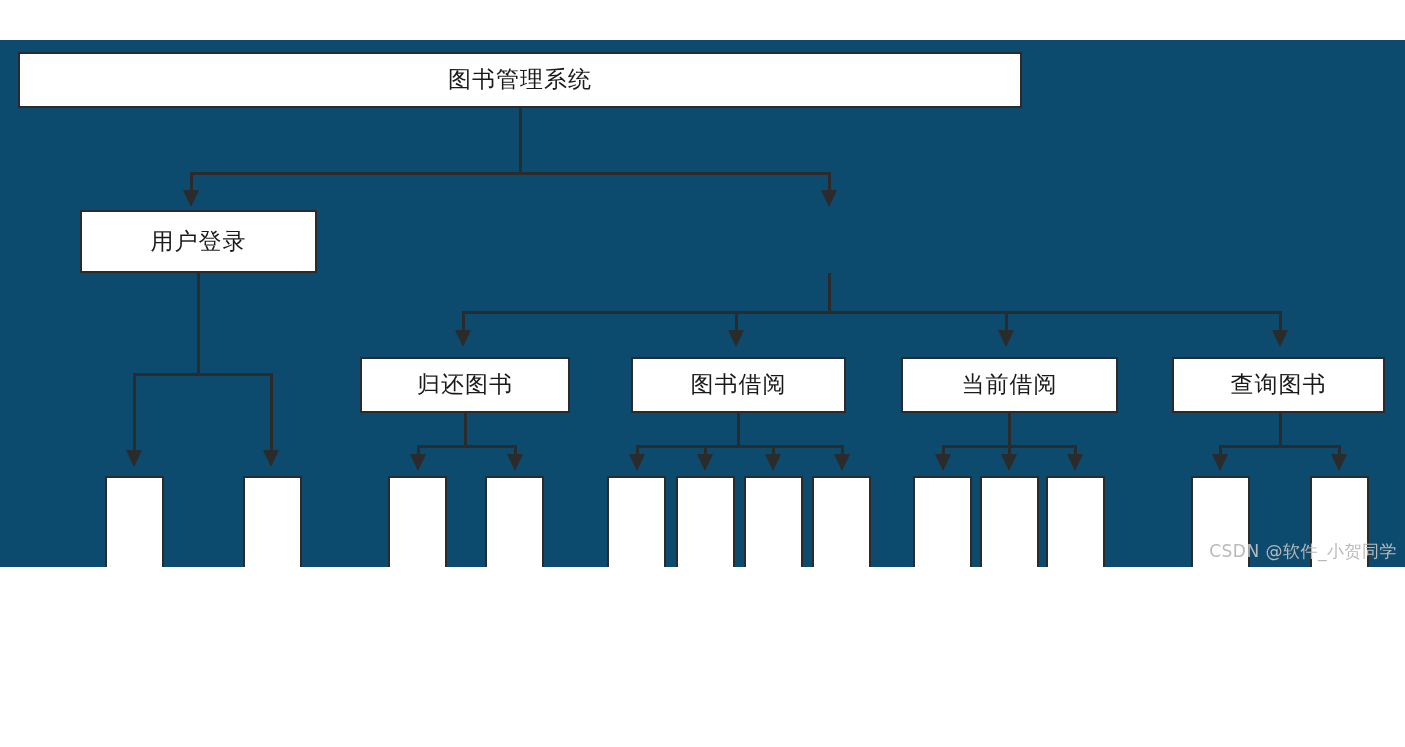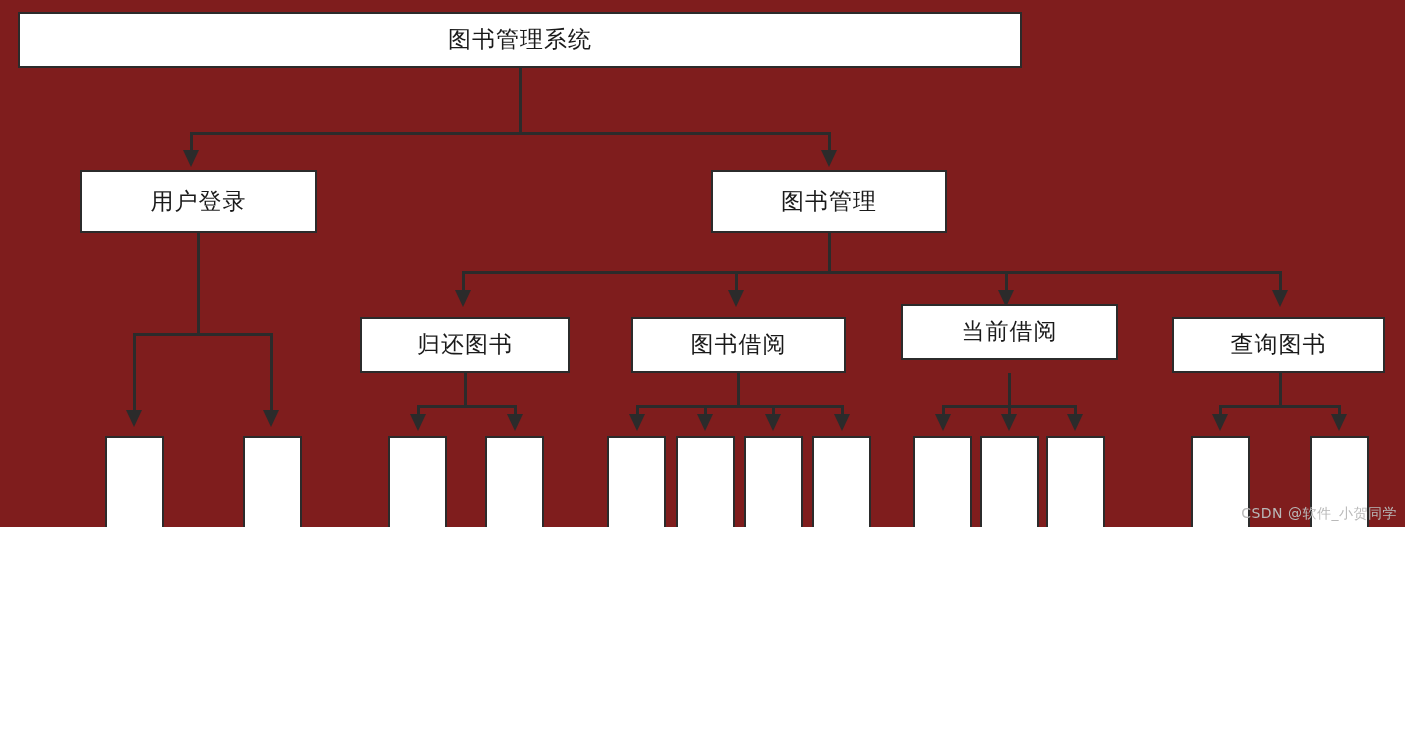--- a/index.html
+++ b/index.html
@@ -7,22 +7,23 @@
     padding: 0;
     background: #ffffff;
   }
   body {
     font-family: "DejaVu Sans", "Liberation Sans", sans-serif;
   }
   #canvas {
     position: relative;
     width: 1405px;
     height: 527px;
-    background: #7f1d1d;
+    background: #0c4a6e;
     overflow: hidden;
+    margin-top: 40px;
   }
   .node {
     position: absolute;
     box-sizing: border-box;
     border: 2px solid #2b2b2b;
     background: #ffffff;
     display: flex;
     align-items: center;
     justify-content: center;
     color: #1a1a1a;
@@ -57,21 +58,21 @@
     width: 0;
     height: 0;
     border-left: 8px solid transparent;
     border-right: 8px solid transparent;
     border-top: 17px solid #2b2b2b;
   }
   #watermark {
     position: absolute;
     right: 8px;
     bottom: 4px;
-    font-size: 14px;
+    font-size: 17px;
     color: #b9b9b9;
     white-space: nowrap;
     letter-spacing: 0.5px;
   }
 </style>
 </head>
 <body>
 
 <div id="canvas">
 
@@ -86,23 +87,20 @@
   <div class="edge v" style="left:190px; top:132px; width:3px; height:22px;"></div>
   <div class="arrow" style="left:183px; top:150px;"></div>
 
   <div class="edge v" style="left:828px; top:132px; width:3px; height:22px;"></div>
   <div class="arrow" style="left:821px; top:150px;"></div>
 
   <div class="node horizontal" style="left:80px; top:170px; width:237px; height:63px;">
     <span class="label">用户登录</span>
   </div>
 
-  <div class="node horizontal" style="left:711px; top:170px; width:236px; height:63px;">
-    <span class="label">图书管理</span>
-  </div>
 
   <div class="edge v" style="left:197px; top:233px; width:3px; height:102px;"></div>
   <div class="edge h" style="left:133px; top:333px; width:140px; height:3px;"></div>
   <div class="edge v" style="left:133px; top:333px; width:3px; height:80px;"></div>
   <div class="arrow" style="left:126px; top:410px;"></div>
   <div class="edge v" style="left:270px; top:333px; width:3px; height:80px;"></div>
   <div class="arrow" style="left:263px; top:410px;"></div>
 
   <div class="edge v" style="left:828px; top:233px; width:3px; height:40px;"></div>
   <div class="edge h" style="left:462px; top:271px; width:820px; height:3px;"></div>
@@ -114,21 +112,21 @@
   <div class="arrow" style="left:998px; top:290px;"></div>
   <div class="edge v" style="left:1279px; top:271px; width:3px; height:22px;"></div>
   <div class="arrow" style="left:1272px; top:290px;"></div>
 
   <div class="node horizontal" style="left:360px; top:317px; width:210px; height:56px;">
     <span class="label">归还图书</span>
   </div>
   <div class="node horizontal" style="left:631px; top:317px; width:215px; height:56px;">
     <span class="label">图书借阅</span>
   </div>
-  <div class="node horizontal" style="left:901px; top:304px; width:217px; height:56px;">
+  <div class="node horizontal" style="left:901px; top:317px; width:217px; height:56px;">
     <span class="label">当前借阅</span>
   </div>
   <div class="node horizontal" style="left:1172px; top:317px; width:213px; height:56px;">
     <span class="label">查询图书</span>
   </div>
 
   <div class="edge v" style="left:464px; top:373px; width:3px; height:34px;"></div>
   <div class="edge h" style="left:417px; top:405px; width:100px; height:3px;"></div>
   <div class="edge v" style="left:417px; top:405px; width:3px; height:12px;"></div>
   <div class="arrow" style="left:410px; top:414px;"></div>

